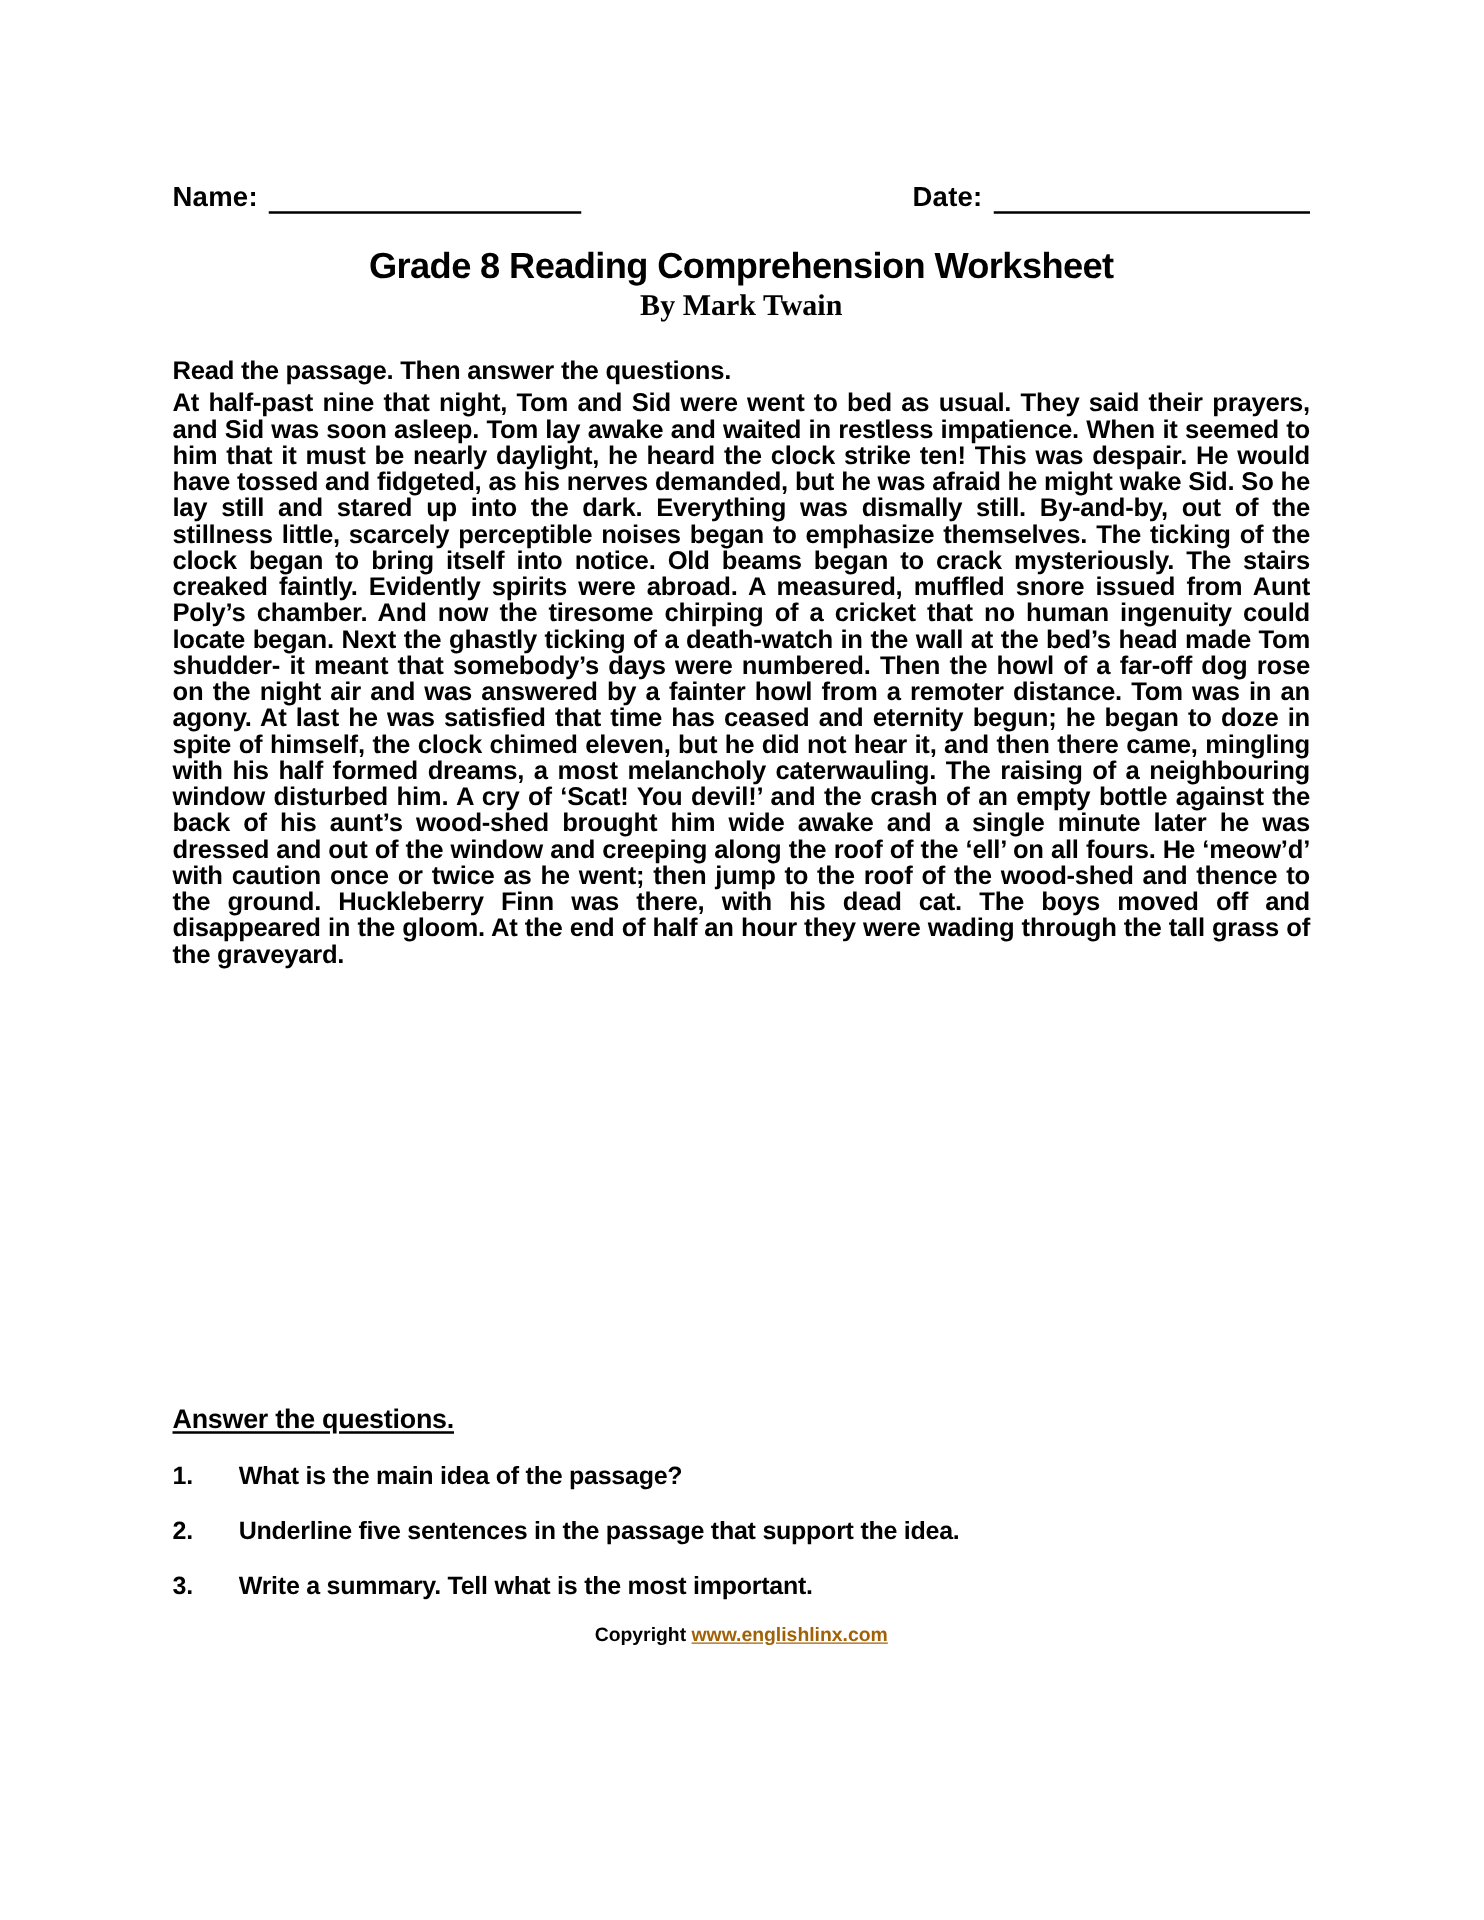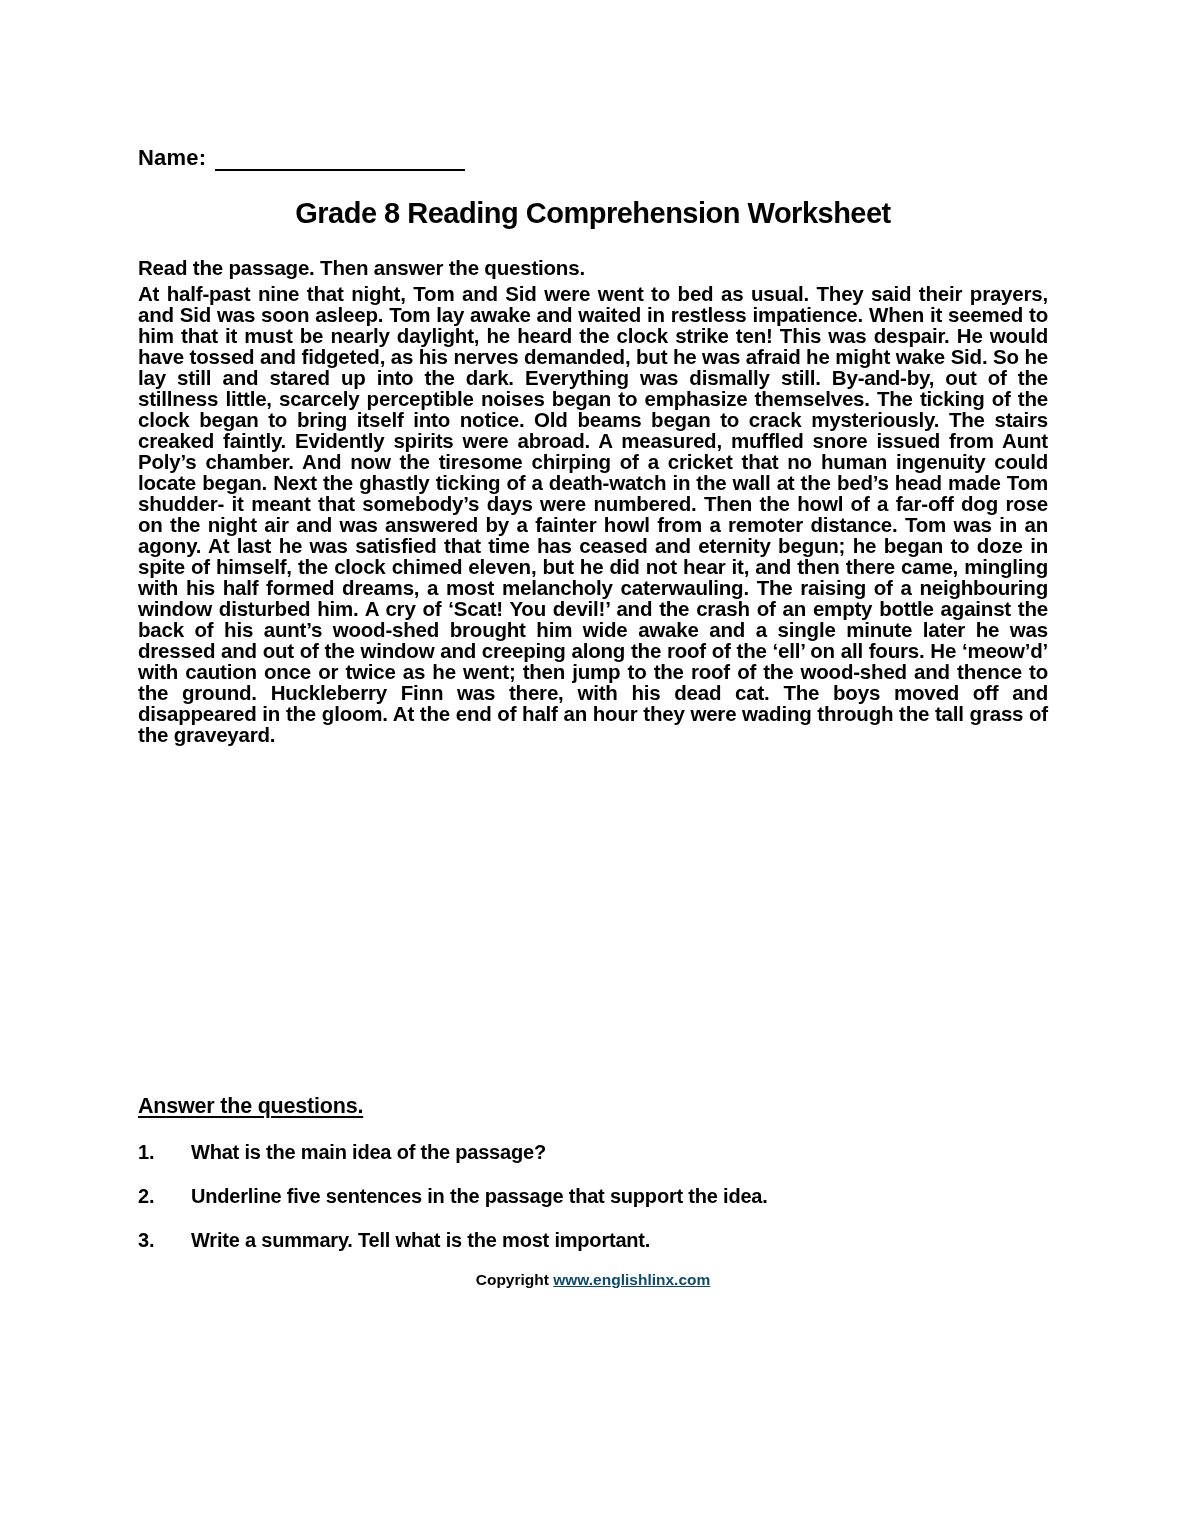--- a/index.html
+++ b/index.html
@@ -111,40 +111,45 @@
   .question-text { flex: 1; margin-left: 16px; }
 
   
   .copyright {
     margin-top: 6px;
     text-align: center;
     font-size: 15.5px;
     font-weight: bold;
   }
   .copyright-link {
-    color: #0c4a6e;
+    color: #a16207;
     text-decoration: underline;
     cursor: pointer;
   }
 </style>
 </head>
 <body>
 
 <div class="page">
 
   <div class="header-row">
     <div class="fill-field">
       <span>Name:</span>
       <span class="blank name-blank"></span>
     </div>
+    <div class="fill-field">
+      <span>Date:</span>
+      <span class="blank date-blank"></span>
+    </div>
   </div>
 
   <div class="worksheet-title">Grade 8 Reading Comprehension Worksheet</div>
 
 
+  <div class="byline">By Mark Twain</div>
 
   <div class="passage-block">
     <div class="read-instruction">Read the passage. Then answer the questions.</div>
     <div class="passage-text">At half-past nine that night, Tom and Sid were went to bed as usual. They said their prayers, and Sid was soon asleep. Tom lay awake and waited in restless impatience. When it seemed to him that it must be nearly daylight, he heard the clock strike ten! This was despair. He would have tossed and fidgeted, as his nerves demanded, but he was afraid he might wake Sid. So he lay still and stared up into the dark. Everything was dismally still. By-and-by, out of the stillness little, scarcely perceptible noises began to emphasize themselves. The ticking of the clock began to bring itself into notice. Old beams began to crack mysteriously. The stairs creaked faintly. Evidently spirits were abroad. A measured, muffled snore issued from Aunt Poly’s chamber. And now the tiresome chirping of a cricket that no human ingenuity could locate began. Next the ghastly ticking of a death-watch in the wall at the bed’s head made Tom shudder- it meant that somebody’s days were numbered. Then the howl of a far-off dog rose on the night air and was answered by a fainter howl from a remoter distance. Tom was in an agony. At last he was satisfied that time has ceased and eternity begun; he began to doze in spite of himself, the clock chimed eleven, but he did not hear it, and then there came, mingling with his half formed dreams, a most melancholy caterwauling. The raising of a neighbouring window disturbed him. A cry of ‘Scat! You devil!’ and the crash of an empty bottle against the back of his aunt’s wood-shed brought him wide awake and a single minute later he was dressed and out of the window and creeping along the roof of the ‘ell’ on all fours. He ‘meow’d’ with caution once or twice as he went; then jump to the roof of the wood-shed and thence to the ground. Huckleberry Finn was there, with his dead cat. The boys moved off and disappeared in the gloom. At the end of half an hour they were wading through the tall grass of the graveyard.</div>
   </div>
 
   <div class="answer-heading">Answer the questions.</div>
 
   <div class="questions">
     <div class="question-row">

